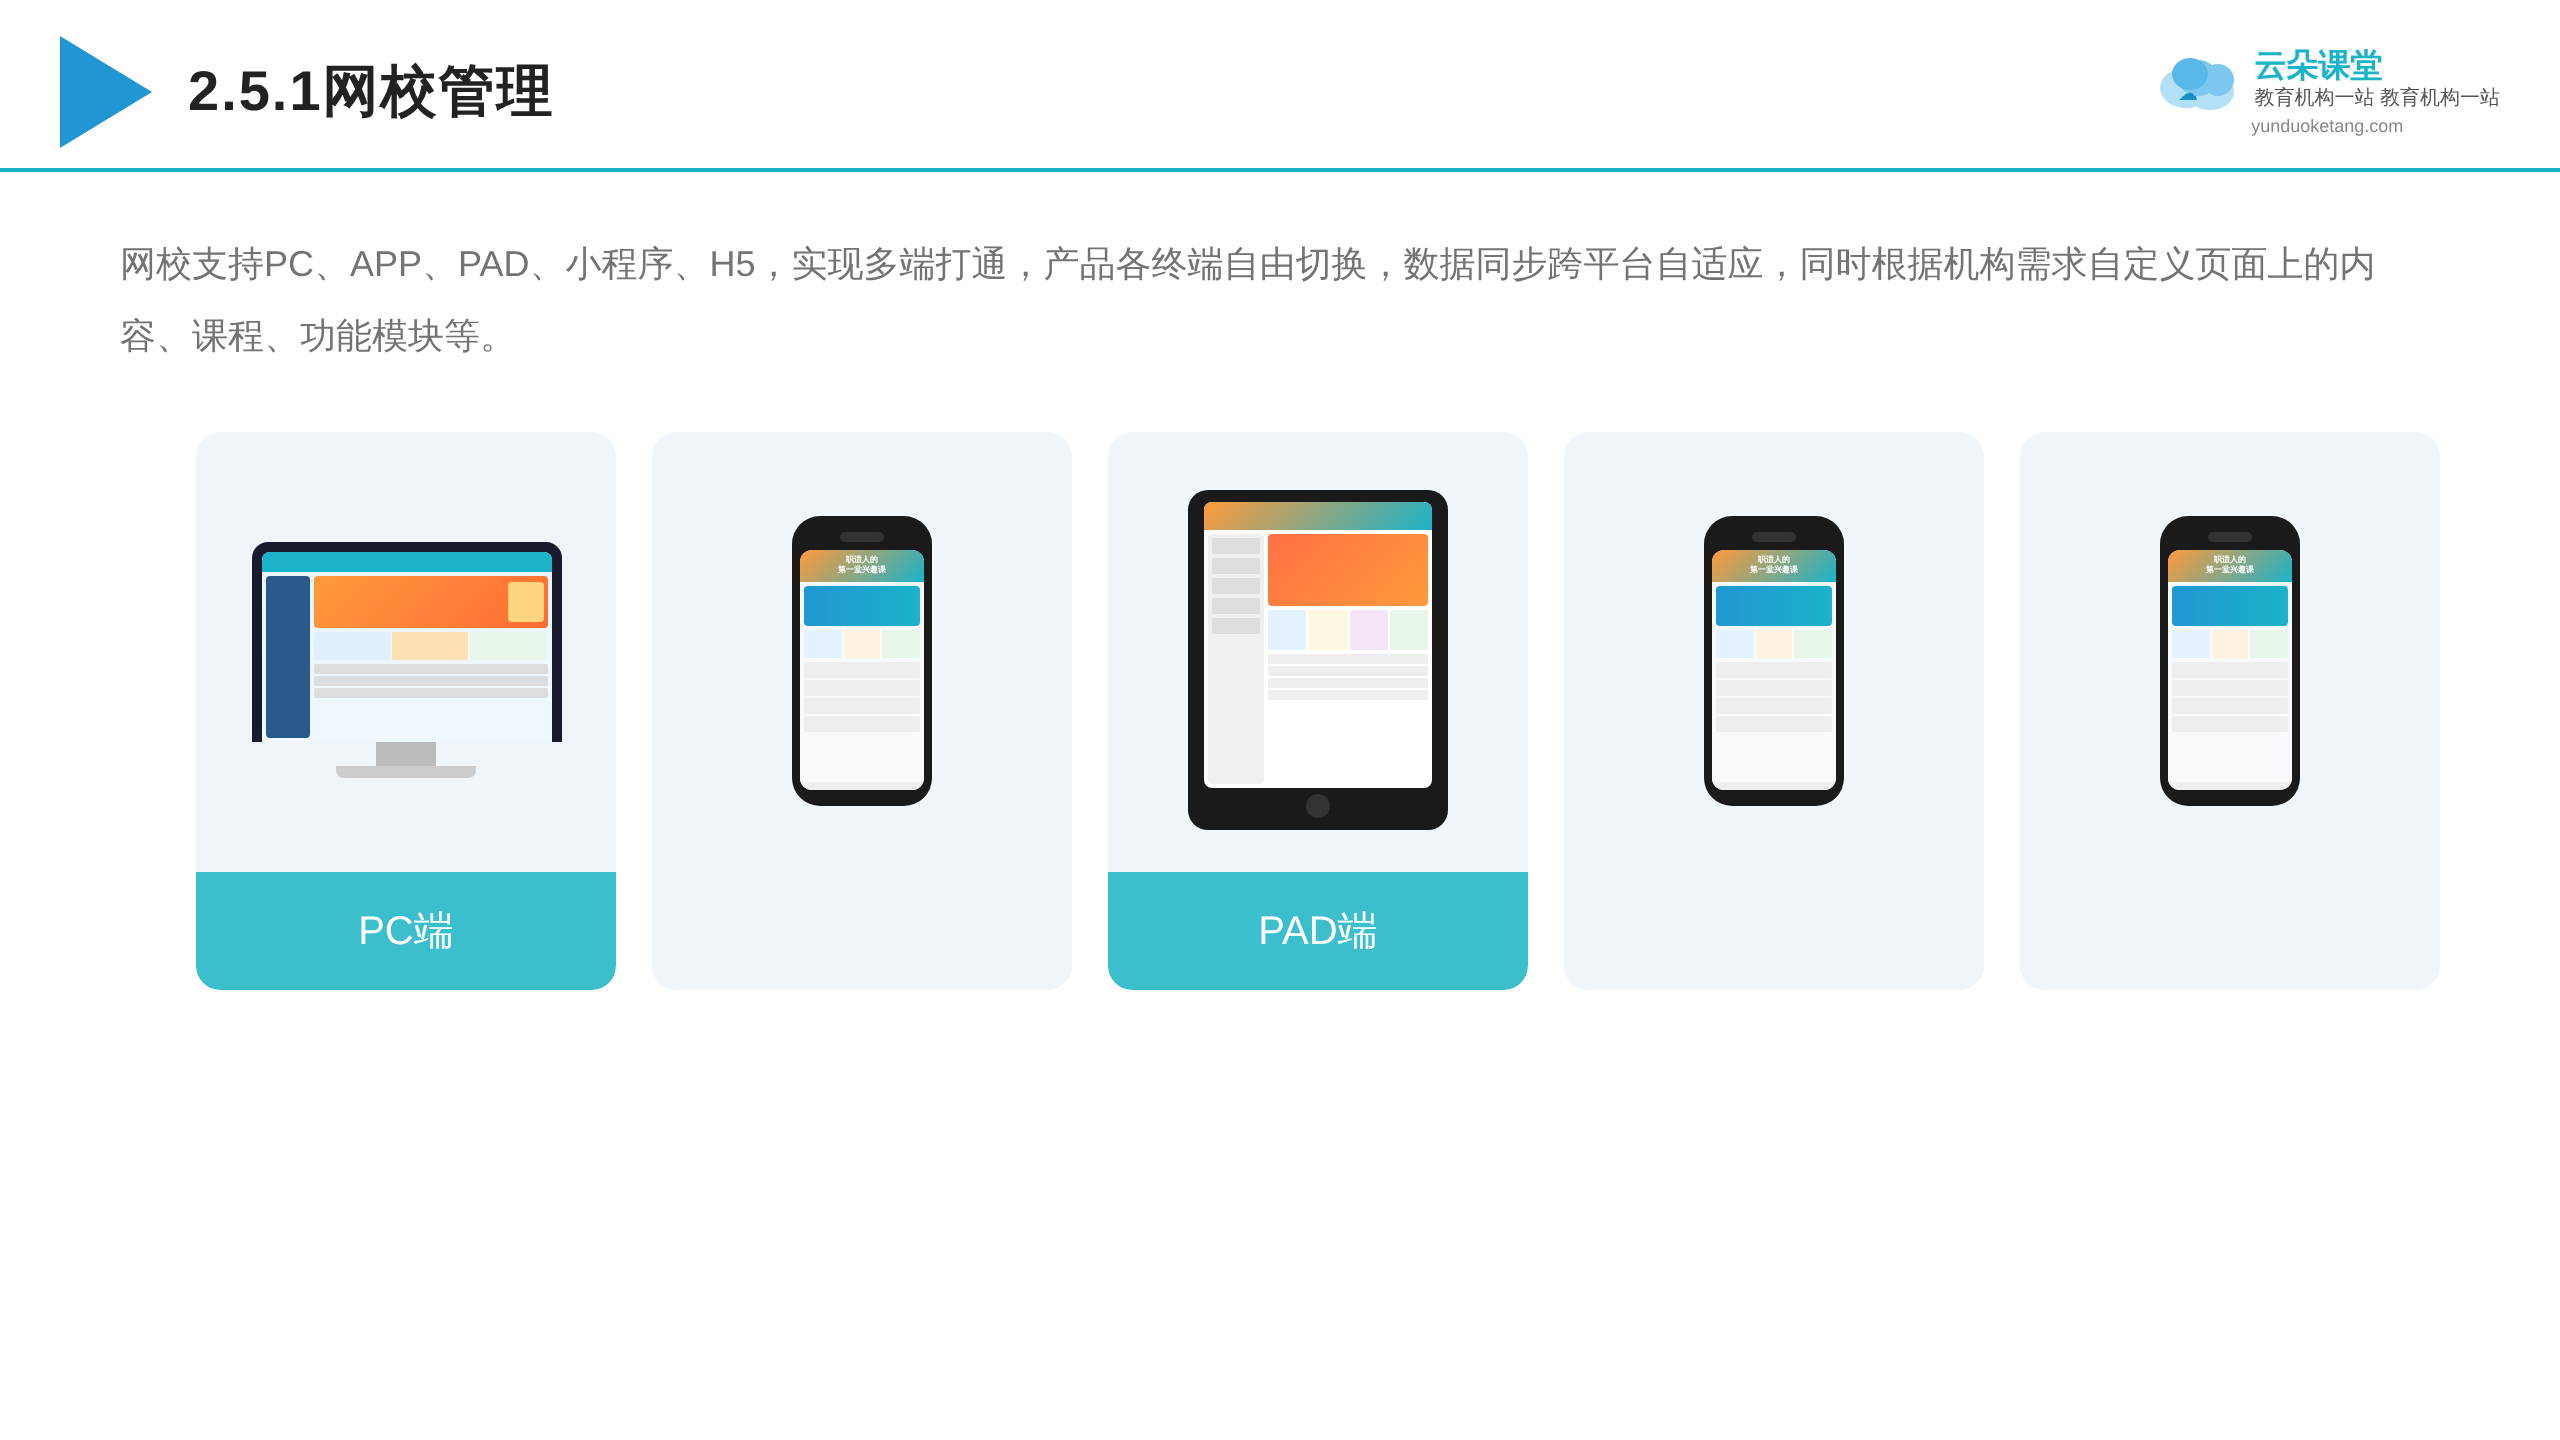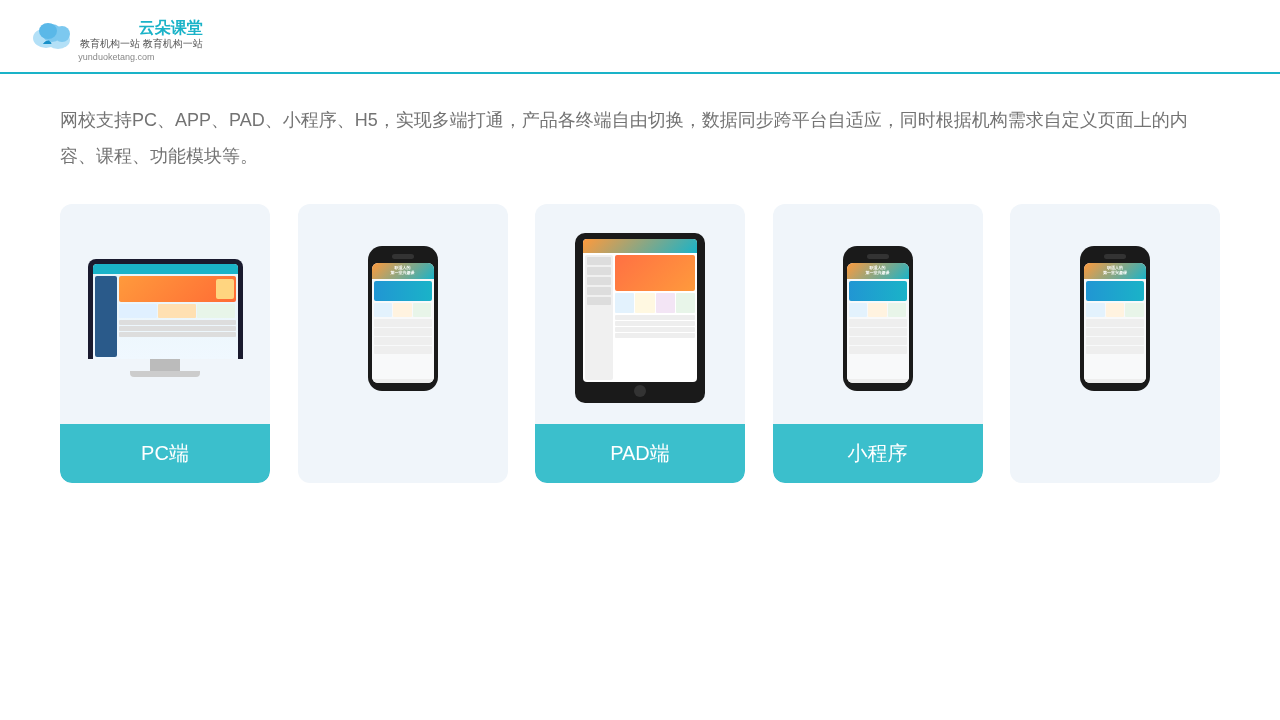--- a/index.html
+++ b/index.html
@@ -48,21 +48,20 @@
       gap: 6px;
     }
     .cloud-icon {
       width: 44px;
       height: 32px;
     }
     .brand-text-block {
       display: flex;
       flex-direction: column;
       line-height: 1.2;
-      align-items: flex-end;
     }
     .brand-name {
       font-size: 16px;
       font-weight: 700;
       color: #1ab3c8;
     }
     .brand-sub {
       font-size: 10px;
       color: #555;
     }
@@ -81,21 +80,21 @@
       font-size: 18px;
       color: #737373;
       line-height: 2;
       margin-bottom: 30px;
     }
 
     
     .cards-row {
       display: flex;
       gap: 18px;
-      justify-content: space-between;
+      justify-content: flex-end;
       margin-top: 10px;
     }
     .card {
       background: #f0f5fa;
       border-radius: 12px;
       width: 210px;
       display: flex;
       flex-direction: column;
       align-items: center;
       padding-bottom: 0;
@@ -399,20 +398,24 @@
       height: 12px;
       border-radius: 50%;
       background: #333;
       margin: 3px auto 0;
     }
   </style>
 </head>
 <body>
 
 <div class="header">
+  <div class="header-left">
+    <div class="logo-triangle"></div>
+    <h1 class="page-title">2.5.1网校管理</h1>
+  </div>
   <div class="header-right">
     <div class="brand-logo">
 
       <svg class="cloud-icon" viewBox="0 0 44 32" xmlns="http://www.w3.org/2000/svg">
         <ellipse cx="16" cy="20" rx="13" ry="10" fill="#b3e0f7"></ellipse>
         <ellipse cx="28" cy="22" rx="12" ry="9" fill="#b3e0f7"></ellipse>
         <ellipse cx="22" cy="15" rx="10" ry="9" fill="#7cc8ef"></ellipse>
         <ellipse cx="32" cy="16" rx="8" ry="8" fill="#7cc8ef"></ellipse>
         <ellipse cx="18" cy="13" rx="9" ry="8" fill="#5ab8e8"></ellipse>
 
@@ -559,21 +562,20 @@
                   <div class="phone-list-item"></div>
                   <div class="phone-list-item"></div>
                   <div class="phone-list-item"></div>
                 </div>
               </div>
               <div class="phone-bottom-bar"></div>
             </div>
           </div>
         </div>
       </div>
-      <div class="card-label">小程序</div>
     </div>
 
     <div class="card">
       <div class="card-image-area">
         <div class="phone-mockup">
           <div class="phone-outer">
             <div class="phone-notch"></div>
             <div class="phone-screen">
               <div class="phone-top-bar">
                 <span class="phone-top-text">职适人的<br>第一堂兴趣课</span>

